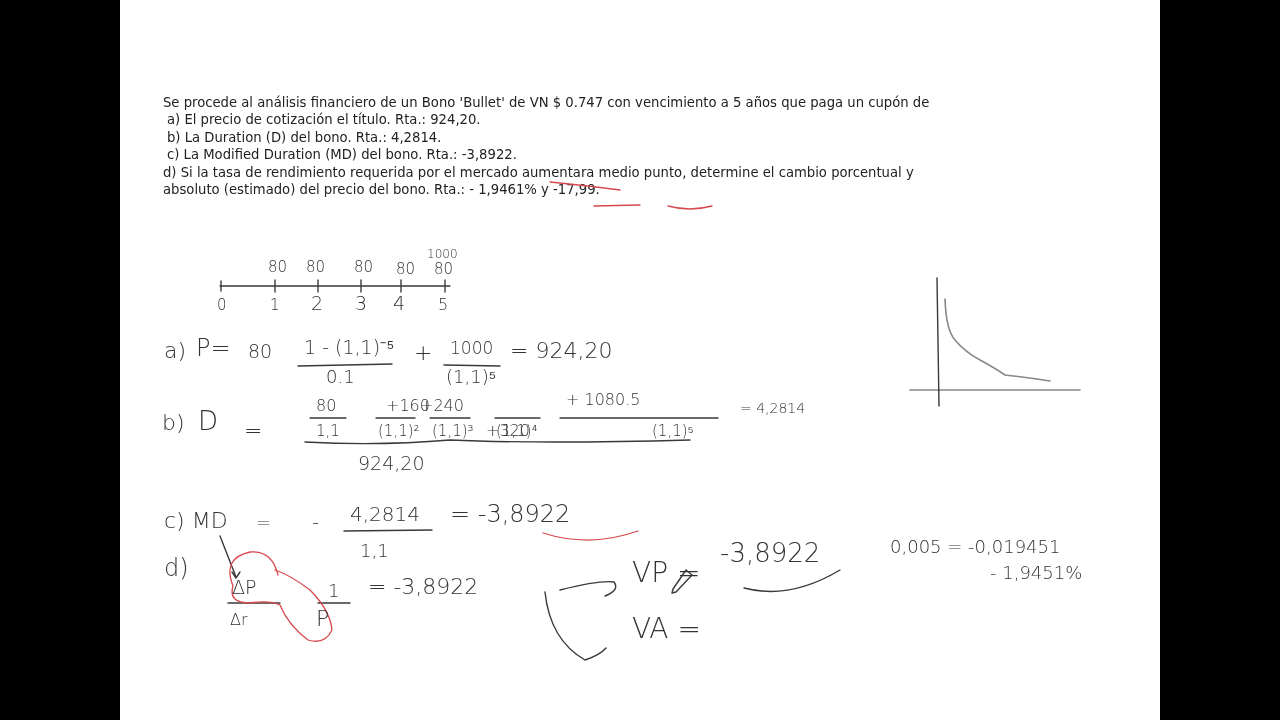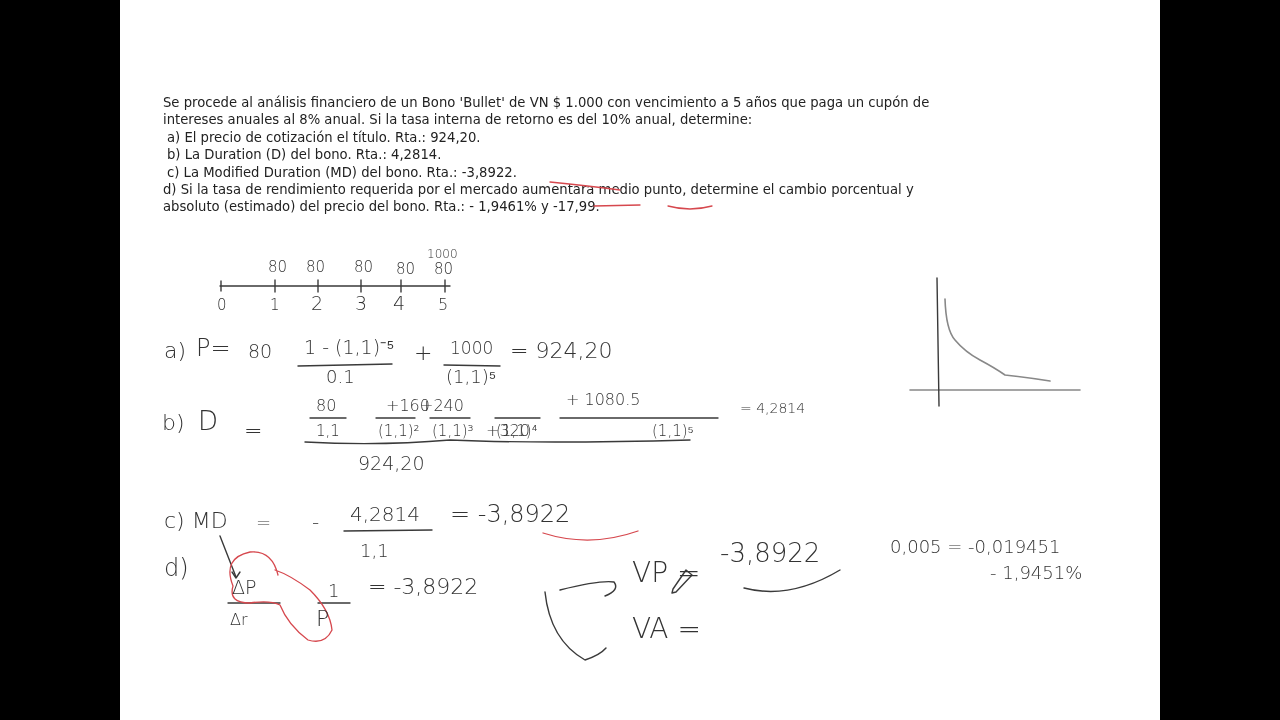--- a/index.html
+++ b/index.html
@@ -13,22 +13,21 @@
   .ink path, .ink line, .ink polyline { fill:none; stroke:#3a3a3a; stroke-width:1.4; stroke-linecap:round; stroke-linejoin:round; }
   .ink .red { stroke:#d6484e; stroke-width:1.3; }
   .ink .gray { stroke:#888; stroke-width:1.6; }
 </style>
 </head>
 <body>
 
 <div class="page">
 
   <div class="problem">
-    <div>Se procede al análisis financiero de un Bono 'Bullet' de VN $ 1.000 con vencimiento a 5 años que paga un cupón de</div>
-    <div>intereses anuales al 8% anual. Si la tasa interna de retorno es del 10% anual, determine:</div>
+    <div>Se procede al análisis financiero de un Bono 'Bullet' de VN $ 0.747 con vencimiento a 5 años que paga un cupón de</div>
     <div class="ind1"> a) El precio de cotización el título. Rta.: 924,20.</div>
     <div class="ind1"> b) La Duration (D) del bono. Rta.: 4,2814.</div>
     <div class="ind1"> c) La Modified Duration (MD) del bono. Rta.: -3,8922.</div>
     <div>d) Si la tasa de rendimiento requerida por el mercado aumentara medio punto, determine el cambio porcentual y</div>
     <div>absoluto (estimado) del precio del bono. Rta.: - 1,9461% y -17,99.</div>
   </div>
 
   <svg class="ink" viewBox="0 0 1040 720">
 
     <path class="red" d="M430 182 Q470 186 500 190"></path>

